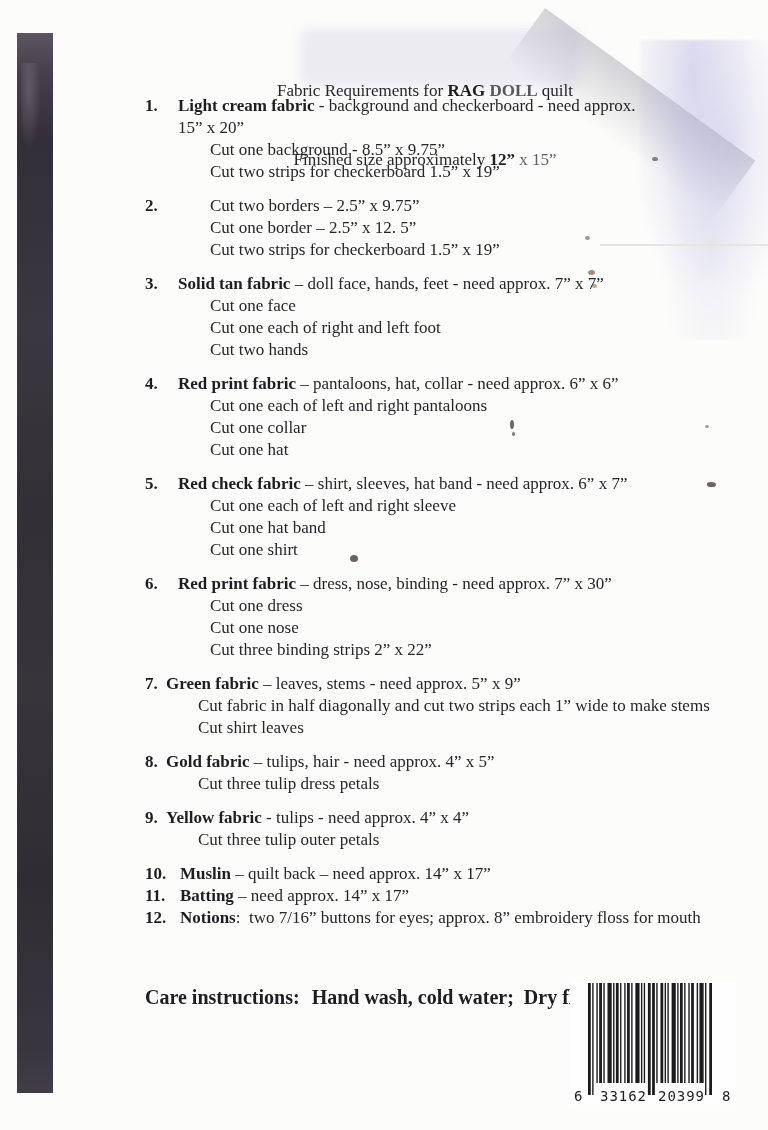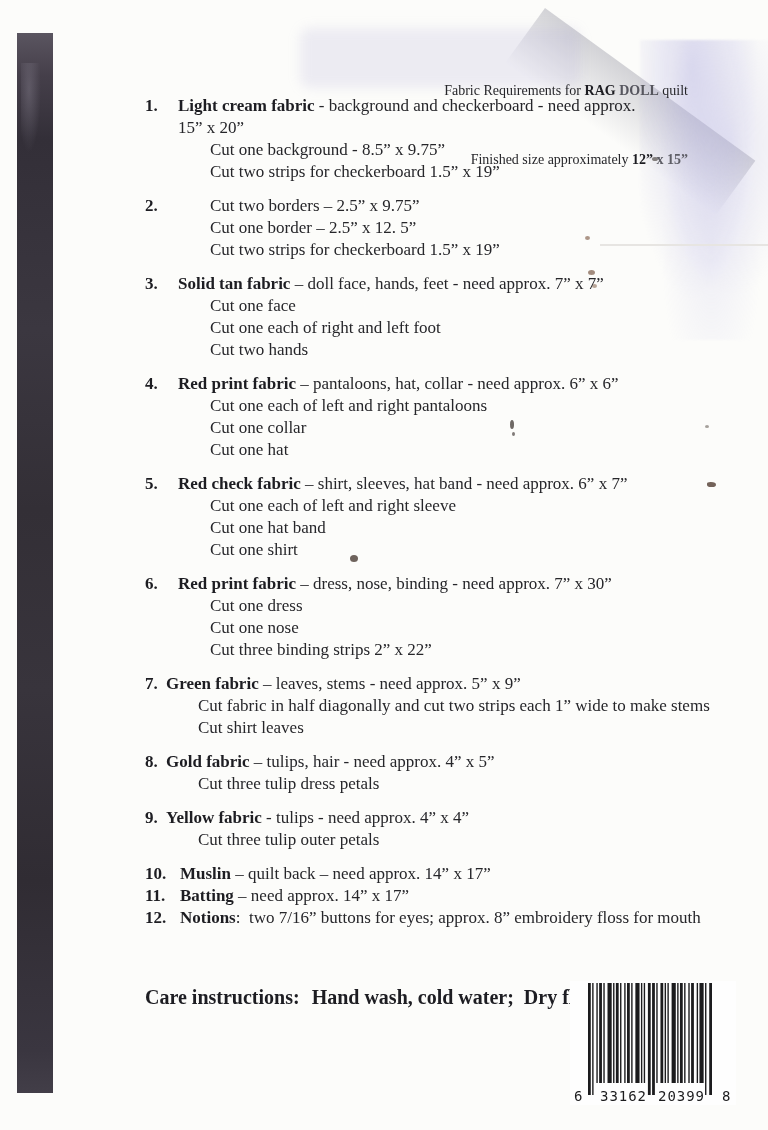--- a/index.html
+++ b/index.html
@@ -33,26 +33,26 @@
     filter:blur(1px);
   }
   .ghost{
     position:absolute;left:300px;top:28px;width:280px;height:60px;
     background:rgba(158,148,205,.16);filter:blur(6px);border-radius:10px;
   }
   .faintline{position:absolute;left:600px;top:244px;width:168px;height:2px;background:#e7e5e2;}
   .speck{position:absolute;border-radius:50%;}
   
   .title{
-    position:absolute;left:128px;top:33px;width:560px;
-    text-align:right;font-size:14px;line-height:23px;white-space:pre;
+    position:absolute;left:145px;top:33px;width:560px;
+    text-align:center;font-size:17px;line-height:23px;white-space:pre;
   }
   .title .b1{font-weight:bold;color:#1d1d22;}
   .title .b2{font-weight:bold;color:#56565e;}
-  .title .lt{color:#5e5e66;font-weight:bold;}
+  .title .lt{color:#5e5e66;}
   
   .content{
     position:absolute;left:145px;top:95px;width:615px;
     font-size:17px;line-height:22px;
   }
   .item{display:flex;margin-bottom:12px;}
   .item.compact{margin-bottom:0;}
   .num{flex:none;width:33px;font-weight:bold;color:#1d1d22;white-space:pre;}
   .item.tight .num{width:21px;}
   .item.compact .num{width:35px;}

